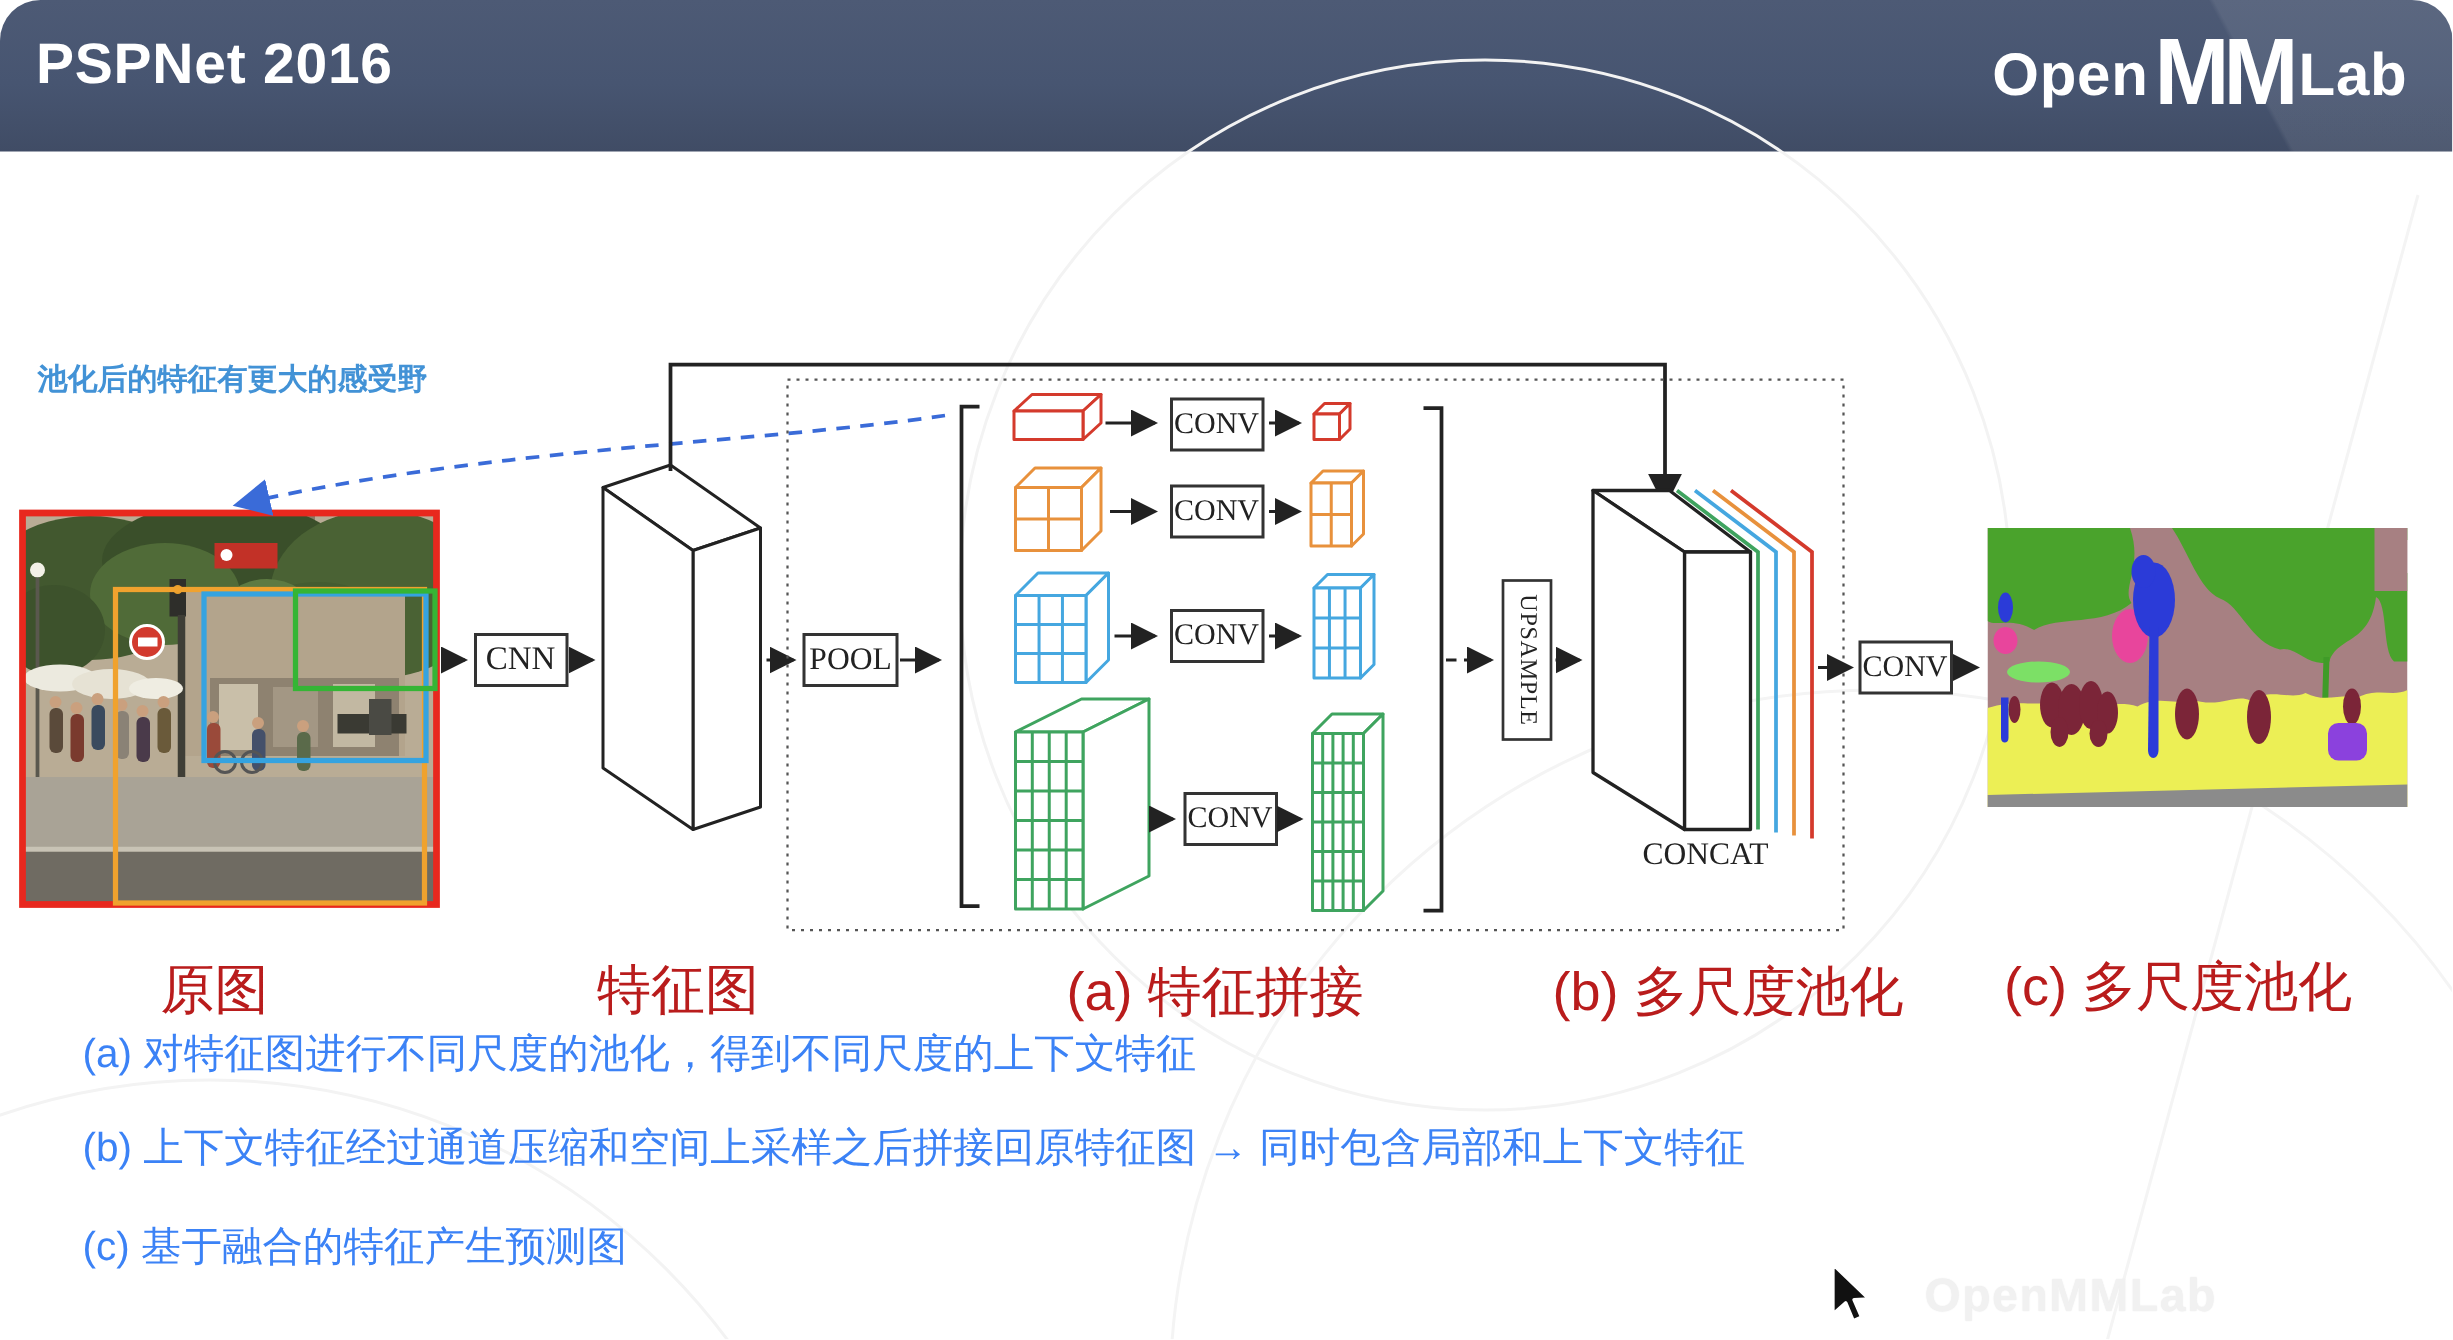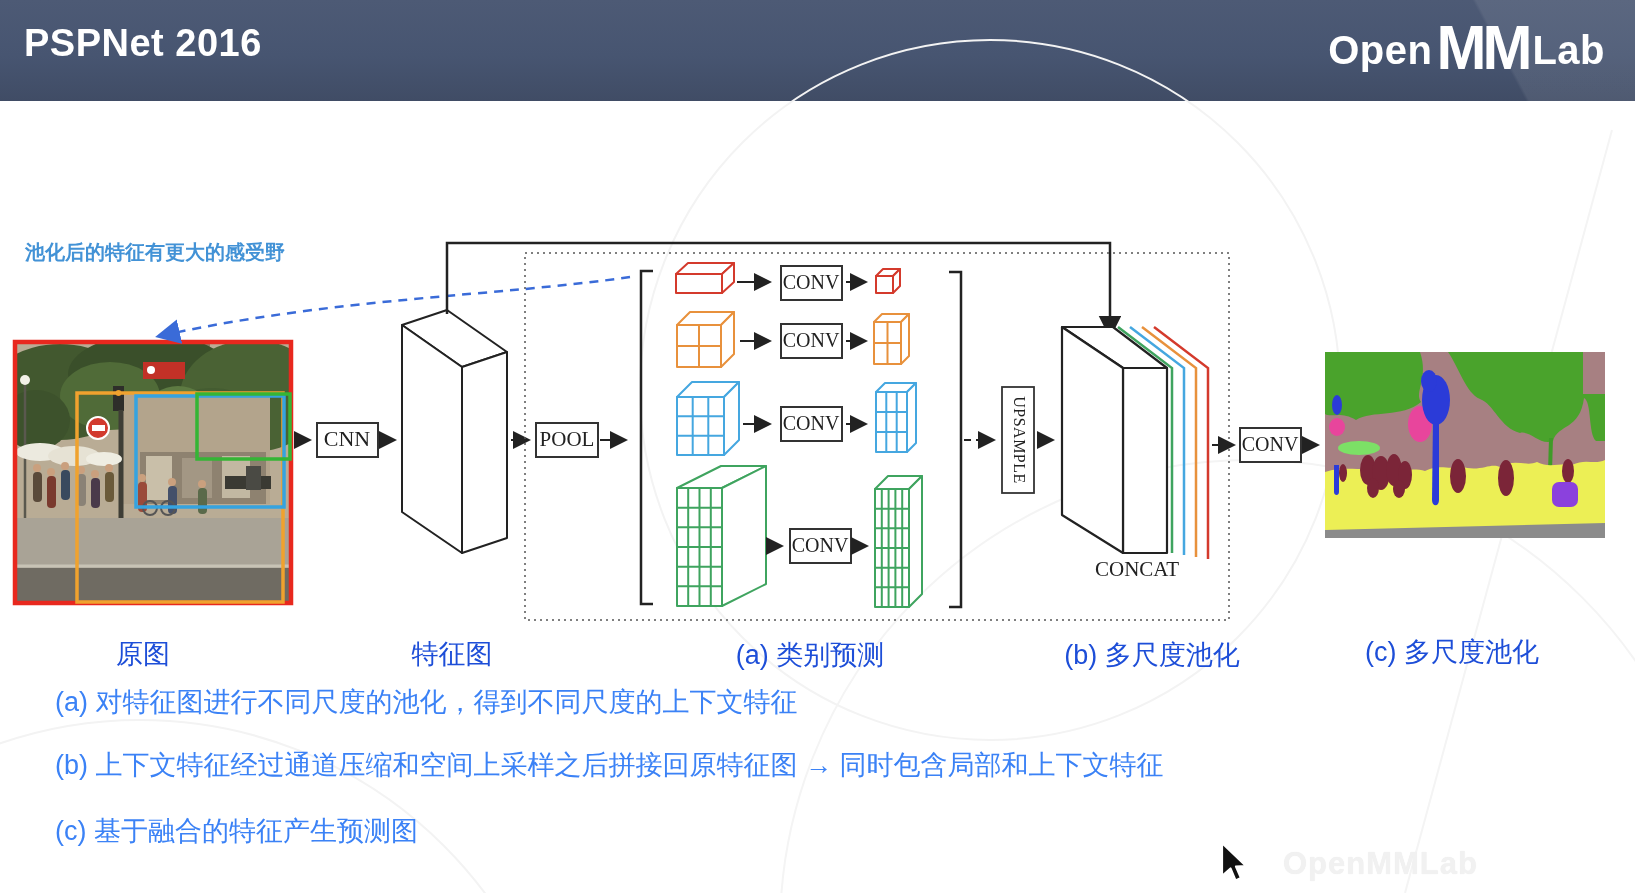--- a/index.html
+++ b/index.html
@@ -1,33 +1,33 @@
 <!DOCTYPE html>
 <html><head>
 <meta charset="utf-8">
 <style>
   html,body{margin:0;padding:0;background:#fff;}
   .stage{position:relative;width:1635px;height:893px;overflow:hidden;background:#ffffff;
-         font-family:"Liberation Sans","DejaVu Sans",sans-serif;}
+         font-family:"Liberation Sans","DejaVu Sans",sans-serif;border-radius:27px;}
   
   .hdr{position:absolute;left:0;top:0;width:1635px;height:101px;
        background:linear-gradient(180deg,#4d5a75 0%,#475571 55%,#404c65 100%);}
   .hdr-swoosh{position:absolute;right:0;top:0;width:300px;height:101px;
        background:linear-gradient(62deg,rgba(255,255,255,0) 54%,rgba(255,255,255,0.08) 55%);}
   .title{position:absolute;left:24px;top:22px;font-size:38px;font-weight:bold;color:#ffffff;letter-spacing:0.5px;}
   .logo{position:absolute;right:30px;top:0;height:101px;display:flex;align-items:center;color:#fff;}
   .logo-open,.logo-lab{font-size:40px;font-weight:600;letter-spacing:0.5px;text-align:center;}
   .logo-mm{font-size:60px;font-weight:800;letter-spacing:-4px;margin:0 4px 6px 4px;transform:scaleY(1.05);}
   
   .annotation{position:absolute;left:25px;top:239px;font-size:20px;font-weight:600;color:#4292d6;white-space:nowrap;}
   
   .diagram{position:absolute;left:0;top:0;}
   .serifTxt{font-family:"Liberation Serif","DejaVu Serif",serif;fill:#222;}
   
-  .cap{position:absolute;font-size:27px;color:#1d4ed8;transform:translateX(-50%);white-space:nowrap;}
+  .cap{position:absolute;font-size:36px;color:#b91c1c;transform:translateX(-50%);white-space:nowrap;}
   .note{position:absolute;left:55px;font-size:27px;color:#3b82f6;white-space:nowrap;}
   
   .wm-omm{position:absolute;left:1283px;top:846px;font-size:31px;font-weight:700;color:#f1f1f1;
           text-shadow:0 0 1px #e9e9e9;letter-spacing:1px;}
   .wm-bili{position:absolute;left:1488px;top:828px;font-size:46px;font-weight:800;color:#e3e3e3;
           letter-spacing:-2px;}
 </style>
 </head>
 <body>
 
@@ -338,21 +338,21 @@
       </g>
     </g>
 
     <g transform="translate(1222,843)">
       <polygon points="0,0 0,33 8.5,25.5 13.5,37.5 19,35 14,23.5 24,23 " fill="#111" stroke="#fff" stroke-width="2.2" stroke-linejoin="round"></polygon>
     </g>
   </svg>
 
   <div class="cap" style="left:143px;top:636px;">原图</div>
   <div class="cap" style="left:452px;top:636px;">特征图</div>
-  <div class="cap" style="left:810px;top:637px;">(a) 类别预测</div>
+  <div class="cap" style="left:810px;top:637px;">(a) 特征拼接</div>
   <div class="cap" style="left:1152px;top:637px;">(b) 多尺度池化</div>
   <div class="cap" style="left:1452px;top:634px;">(c) 多尺度池化</div>
 
   <div class="note" style="top:684px;">(a) 对特征图进行不同尺度的池化，得到不同尺度的上下文特征</div>
   <div class="note" style="top:747px;">(b) 上下文特征经过通道压缩和空间上采样之后拼接回原特征图 → 同时包含局部和上下文特征</div>
   <div class="note" style="top:813px;">(c) 基于融合的特征产生预测图</div>
 
   <div class="wm-omm">OpenMMLab</div>
 
 </div>

